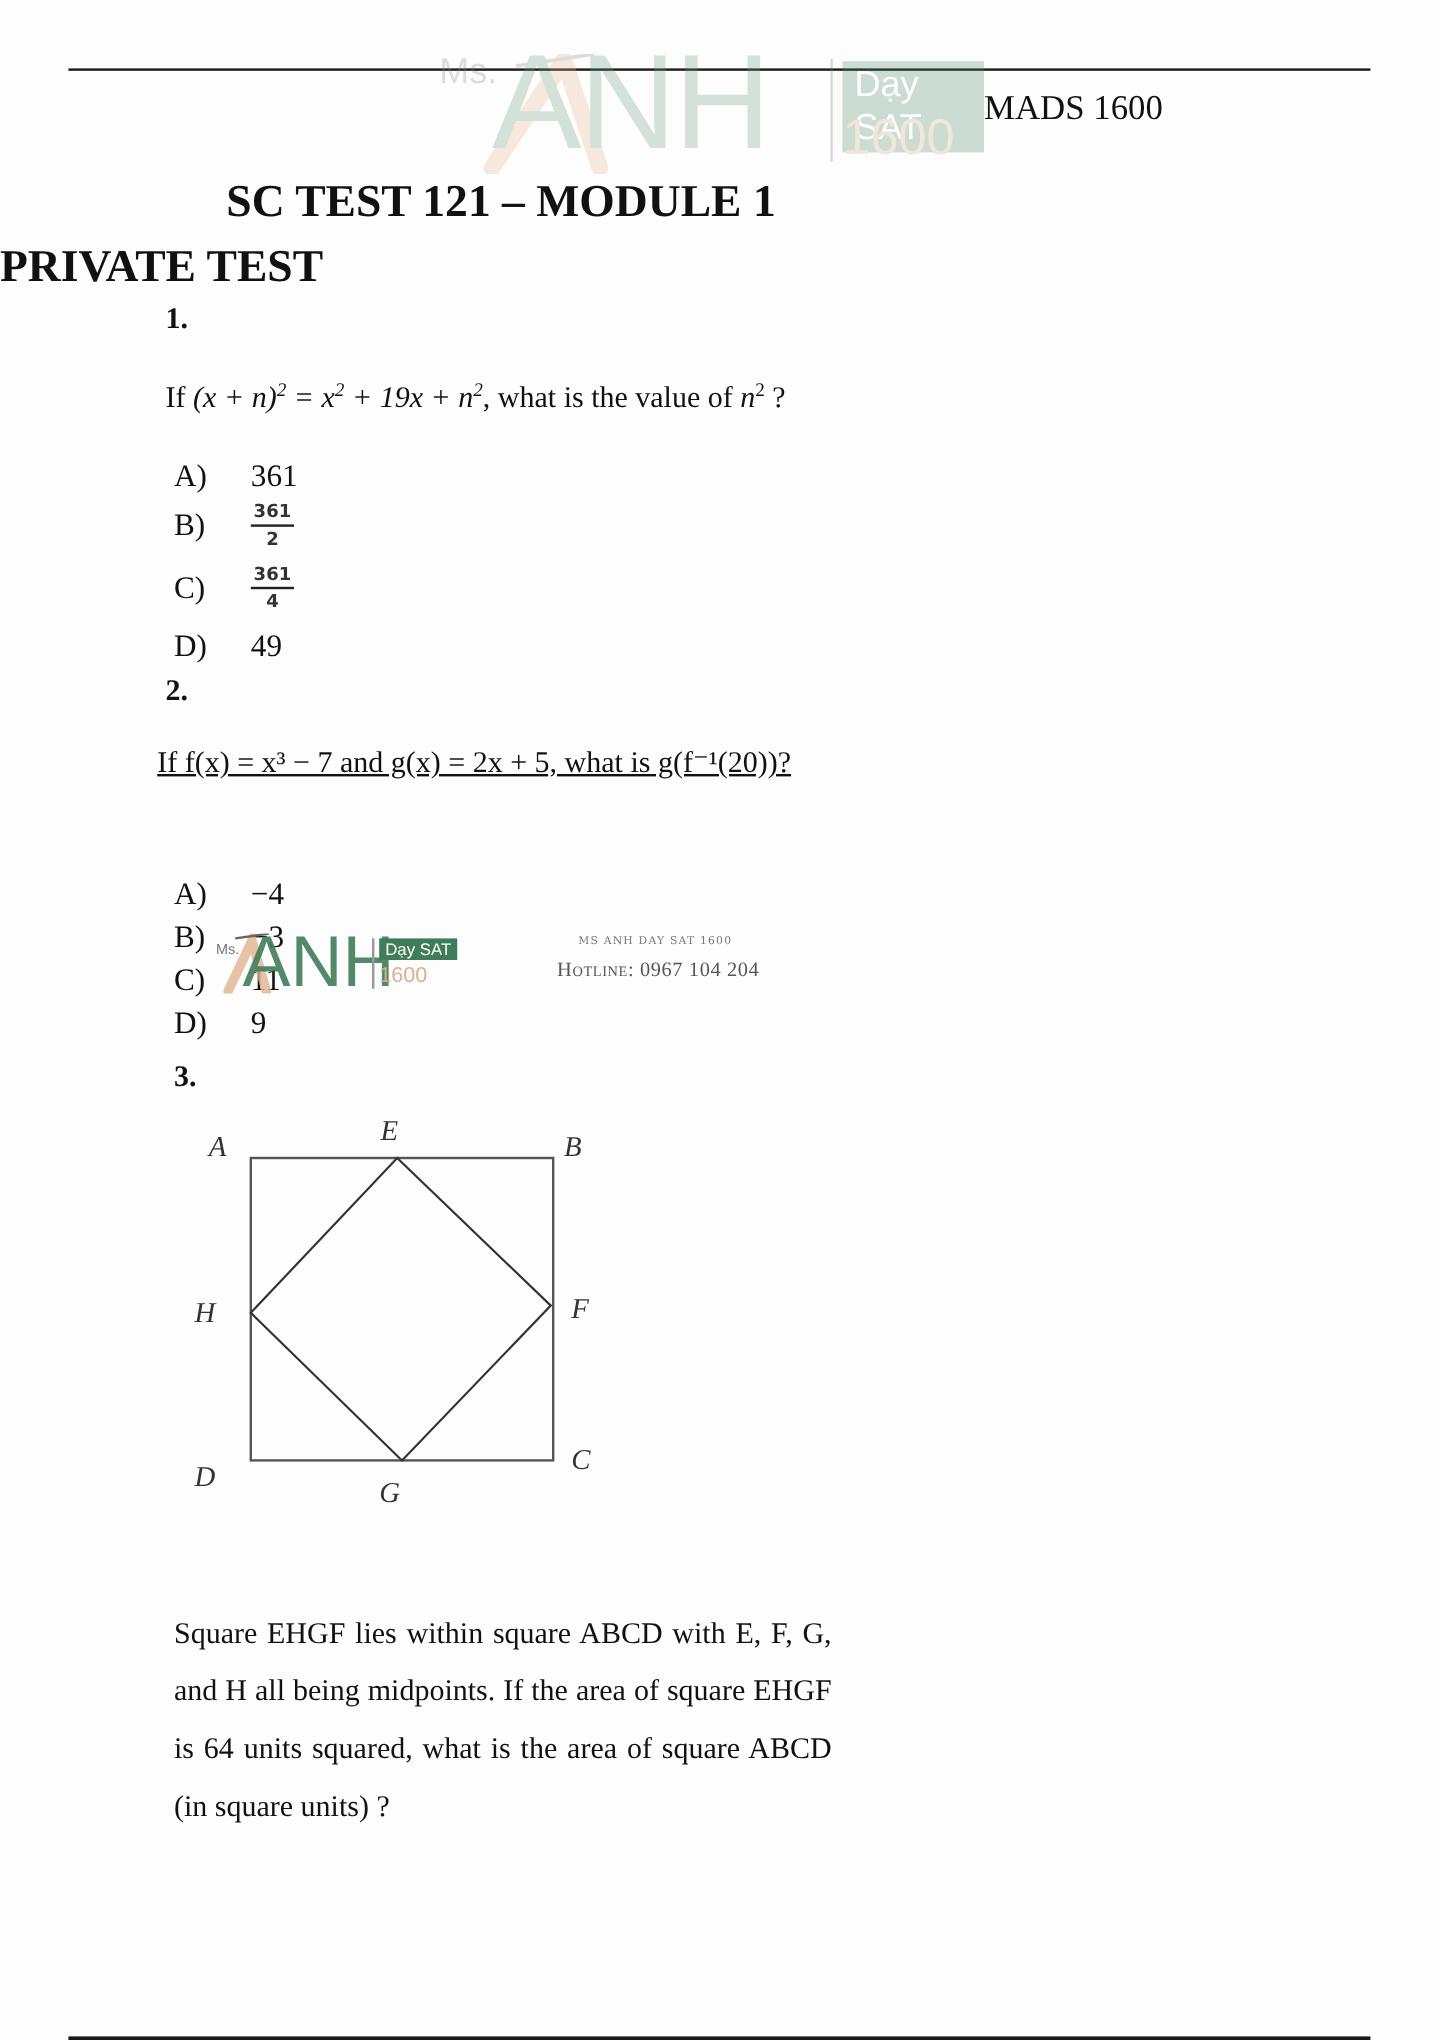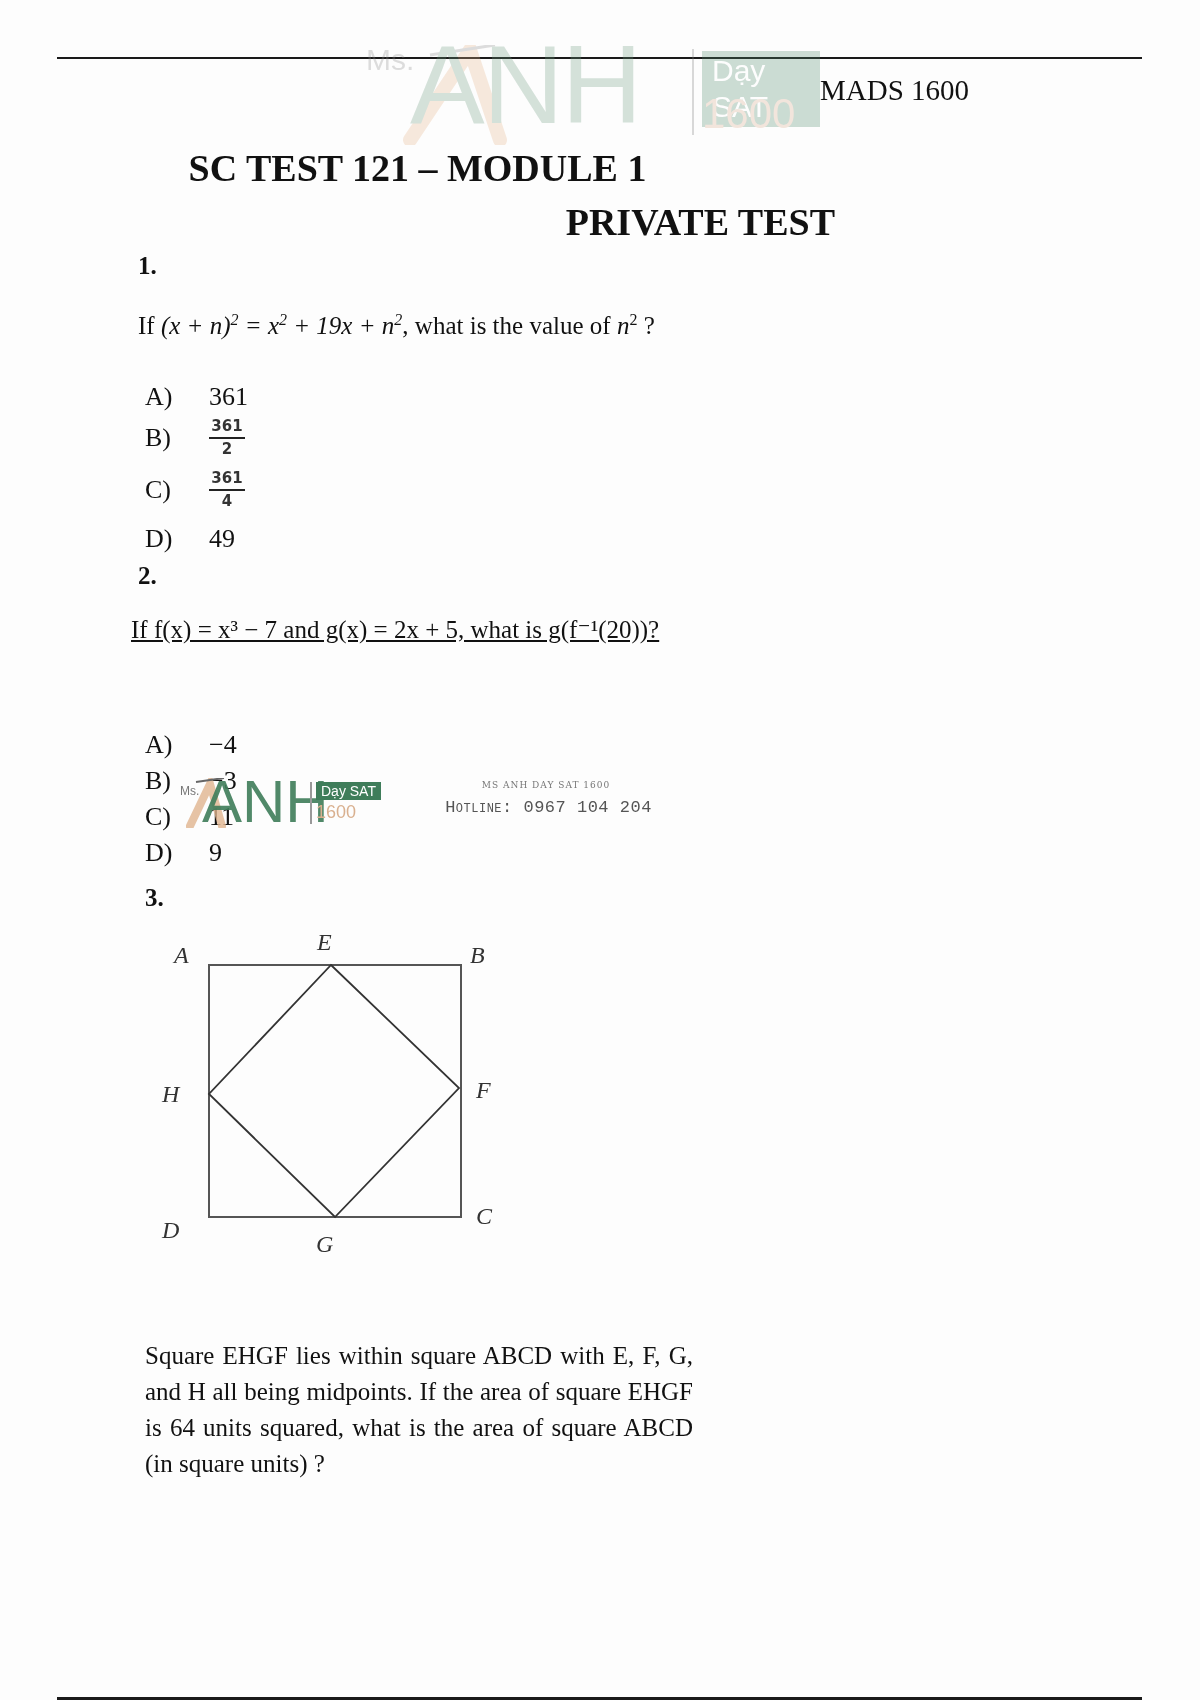--- a/index.html
+++ b/index.html
@@ -102,34 +102,34 @@
       width: 835px;
       text-align: center;
       top: 146px;
       font-size: 38px;
       font-weight: bold;
     }
     .title2 {
       position: absolute;
       left: 0;
       width: 835px;
-      text-align: right;
+      text-align: left;
       top: 200px;
       font-size: 38px;
       font-weight: bold;
     }
     .qnum {
       position: absolute;
       font-size: 25px;
       font-weight: bold;
     }
     .qtext {
       position: absolute;
       font-size: 25px;
-      line-height: 36px;
+      line-height: 48px;
       width: 548px;
       text-align: justify;
     }
     .opt {
       position: absolute;
       font-size: 26px;
       display: flex;
       align-items: center;
     }
     .opt .letter {
@@ -220,21 +220,21 @@
       font-size: 9px;
       letter-spacing: 1px;
       color: #777;
     }
     .hotline {
       position: absolute;
       left: 436px;
       top: 798px;
       width: 225px;
       text-align: center;
-      font-family: Liberation Mono, monospace;
+      font-family: Liberation Serif, serif;
       font-size: 17px;
       letter-spacing: 0.5px;
       color: #555;
       font-variant: small-caps;
     }
 
     .diagram {
       position: absolute;
       left: 150px;
       top: 920px;

